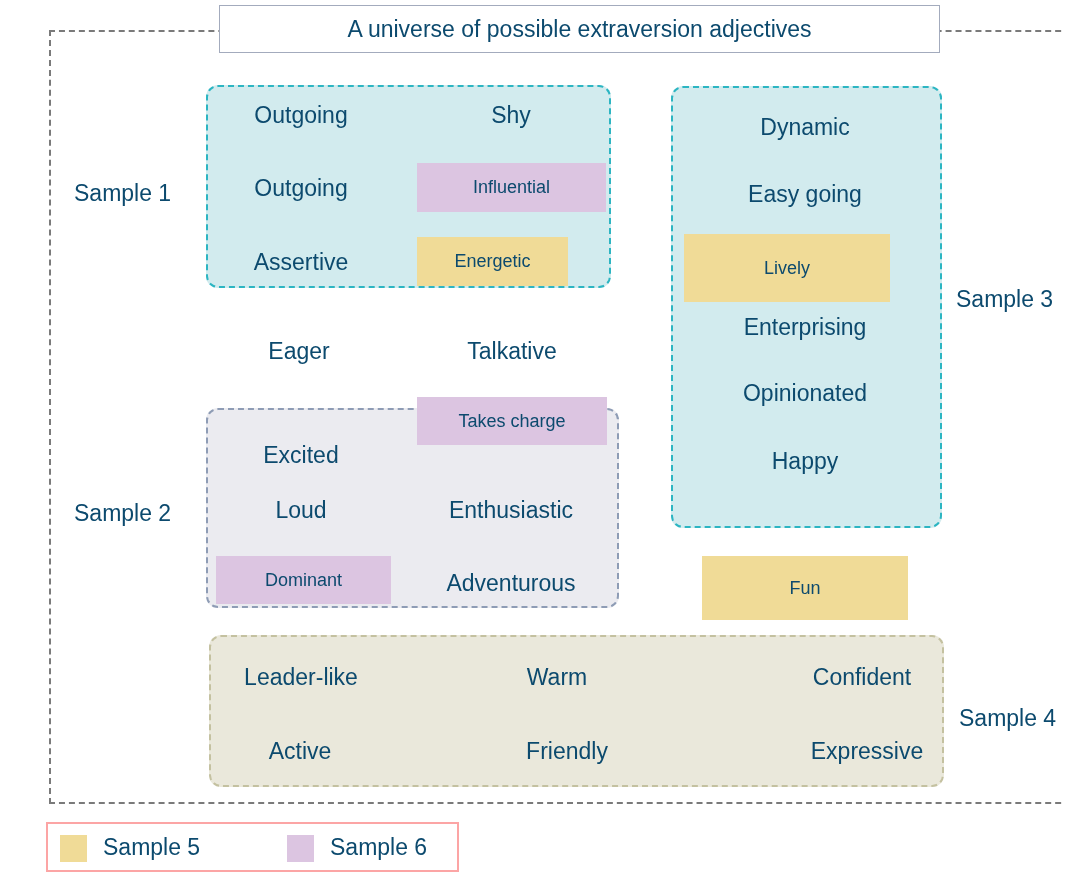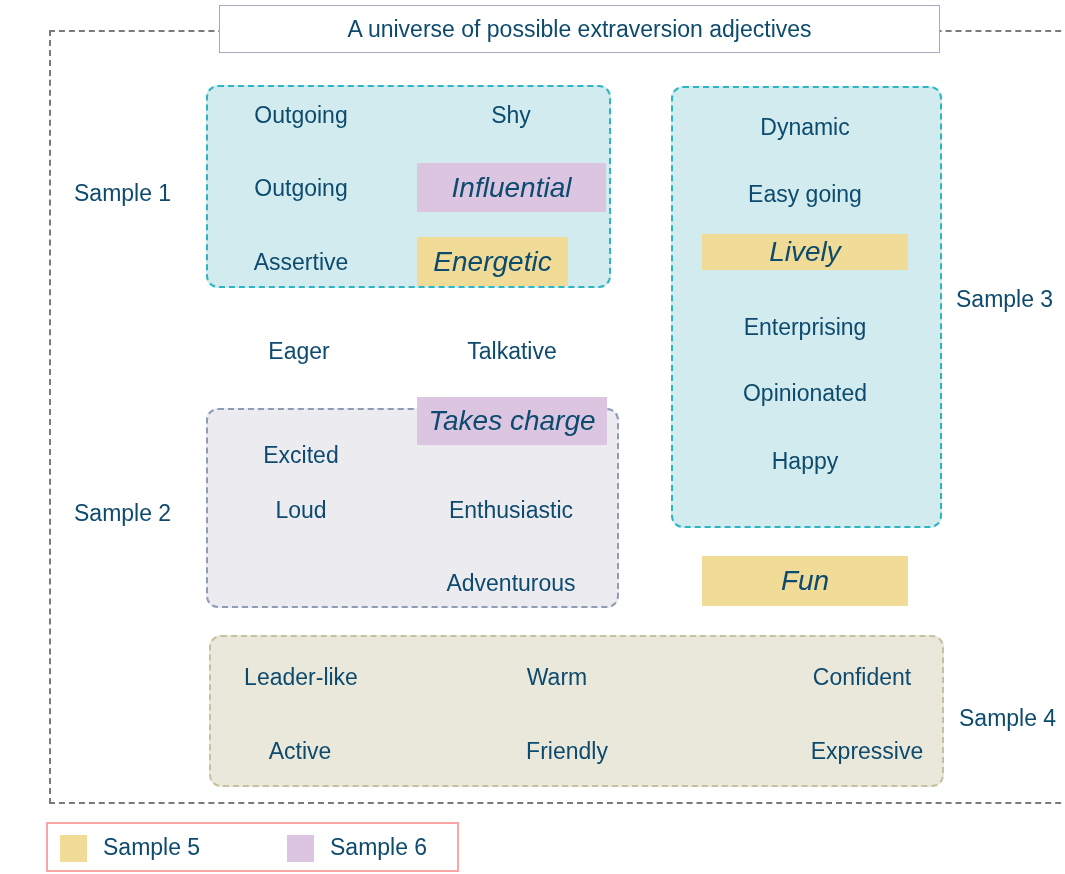--- a/index.html
+++ b/index.html
@@ -73,24 +73,23 @@
   .sample-label {
     position: absolute;
     transform: translateY(-50%);
     font-size: 23px;
     white-space: nowrap;
   }
   
   .chip {
     position: absolute;
     display: flex; align-items: center; justify-content: center;
-    font-size: 28px;
+    font-size: 18px;
     white-space: nowrap;
     z-index: 2;
-    font-style: italic;
   }
   .chip-yellow { background: #f0db97; }
   .chip-purple { background: #dcc5e1; }
   
   #legend-box {
     position: absolute;
     left: 2px; top: 822px;
     width: 413px; height: 50px;
     background: #ffffff;
     border: 2px solid #fca5a5;
@@ -131,32 +130,33 @@
 
   <div class="word" style="left:255px; top:351px;">Eager</div>
   <div class="word" style="left:468px; top:351px;">Talkative</div>
 
   <div id="sample2-box" class="group-box"></div>
   <div class="sample-label" style="left:30px; top:513px;">Sample 2</div>
   <div class="word" style="left:257px; top:455px;">Excited</div>
   <div class="chip chip-purple" style="left:373px; top:397px; width:190px; height:48px;">Takes charge</div>
   <div class="word" style="left:257px; top:510px;">Loud</div>
   <div class="word" style="left:467px; top:510px;">Enthusiastic</div>
+  <div class="chip chip-purple" style="left:172px; top:556px; width:175px; height:48px;">Dominant</div>
   <div class="word" style="left:467px; top:583px;">Adventurous</div>
 
   <div id="sample3-box" class="group-box"></div>
   <div class="sample-label" style="left:912px; top:299px;">Sample 3</div>
   <div class="word" style="left:761px; top:127px;">Dynamic</div>
   <div class="word" style="left:761px; top:194px;">Easy going</div>
-  <div class="chip chip-yellow" style="left:658px; top:234px; width:206px; height:36px;">Lively</div>
+  <div class="chip chip-yellow" style="left:640px; top:234px; width:206px; height:68px;">Lively</div>
   <div class="word" style="left:761px; top:327px;">Enterprising</div>
   <div class="word" style="left:761px; top:393px;">Opinionated</div>
   <div class="word" style="left:761px; top:461px;">Happy</div>
 
-  <div class="chip chip-yellow" style="left:658px; top:556px; width:206px; height:50px;">Fun</div>
+  <div class="chip chip-yellow" style="left:658px; top:556px; width:206px; height:64px;">Fun</div>
 
   <div id="sample4-box" class="group-box"></div>
   <div class="sample-label" style="left:915px; top:718px;">Sample 4</div>
   <div class="word" style="left:257px; top:677px;">Leader-like</div>
   <div class="word" style="left:513px; top:677px;">Warm</div>
   <div class="word" style="left:818px; top:677px;">Confident</div>
   <div class="word" style="left:256px; top:751px;">Active</div>
   <div class="word" style="left:523px; top:751px;">Friendly</div>
   <div class="word" style="left:823px; top:751px;">Expressive</div>
 

